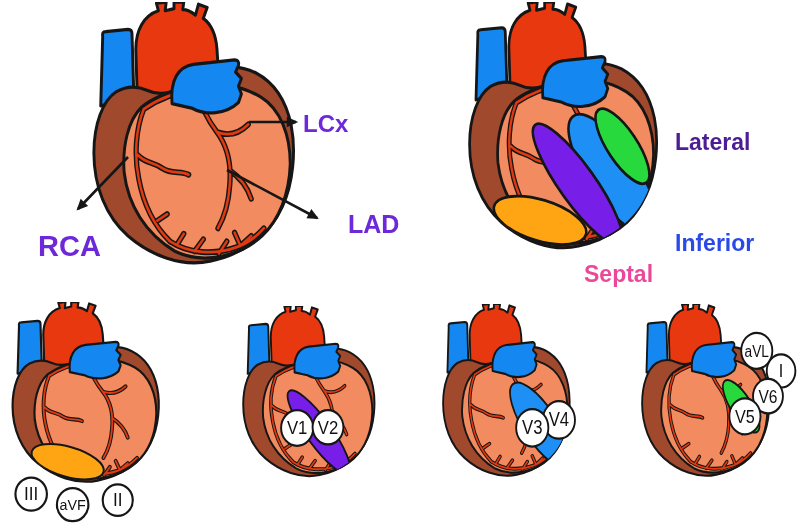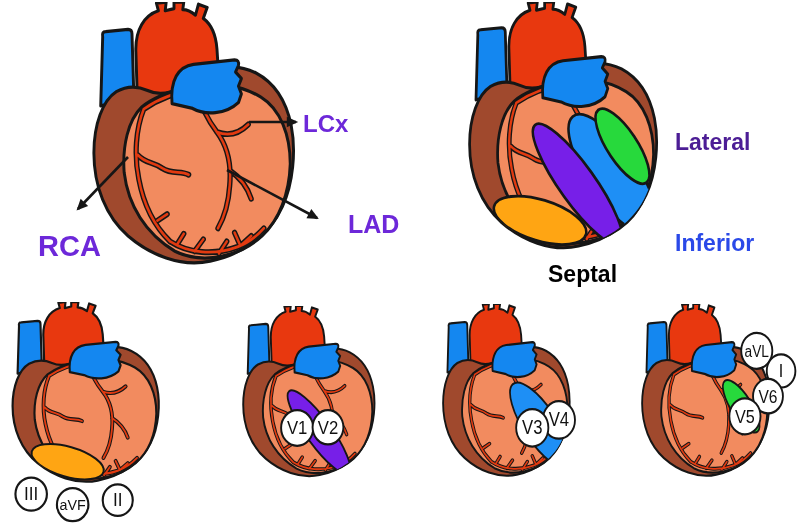--- a/index.html
+++ b/index.html
@@ -89,21 +89,21 @@
     <g clip-path="url(#heartClip)">
       <ellipse class="overlay" rx="72" ry="26" transform="translate(162,168) rotate(52)" fill="#1e8ff5"></ellipse>
       <ellipse class="overlay" rx="44" ry="16" transform="translate(172,140) rotate(53)" fill="#27d93c"></ellipse>
       <ellipse class="overlay" rx="74" ry="19" transform="translate(123,177) rotate(51)" fill="#771fe8"></ellipse>
       <ellipse class="overlay" rx="52" ry="20" transform="translate(82,212) rotate(15)" fill="#ffa513"></ellipse>
     </g>
   </svg>
 
   <div class="lbl" style="left: 675px; top: 131px; font-size: 23px; color: #4c1d95;">Lateral</div>
   <div class="lbl" style="left: 675px; top: 232px; font-size: 23px; color: rgb(42, 73, 232);">Inferior</div>
-  <div class="lbl" style="left: 548px; top: 263px; font-size: 23px; color: #000000;">Septal</div>
+  <div class="lbl" style="left: 584px; top: 263px; font-size: 23px; color: #ec4899;">Septal</div>
 
   <svg class="heart" style="left:9px;top:302px;" width="186" height="226" viewBox="0 0 260 300" preserveAspectRatio="none">
     <use href="#heartBase"></use>
     <g clip-path="url(#heartClip)">
       <ellipse class="overlay" rx="52" ry="20" transform="translate(82,212) rotate(15)" fill="#ffa513"></ellipse>
     </g>
     <g>
       <circle class="lead-dot" cx="31" cy="255" r="22"></circle>
       <text class="lead-circle-text" x="31" y="263" font-size="24">III</text>
     </g>

